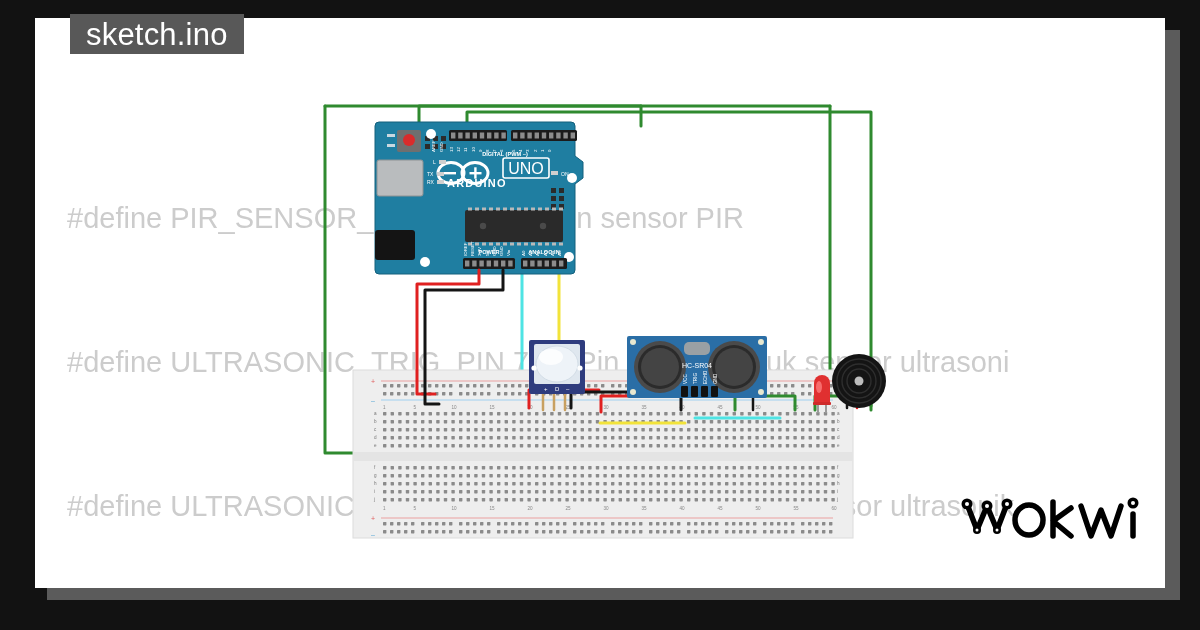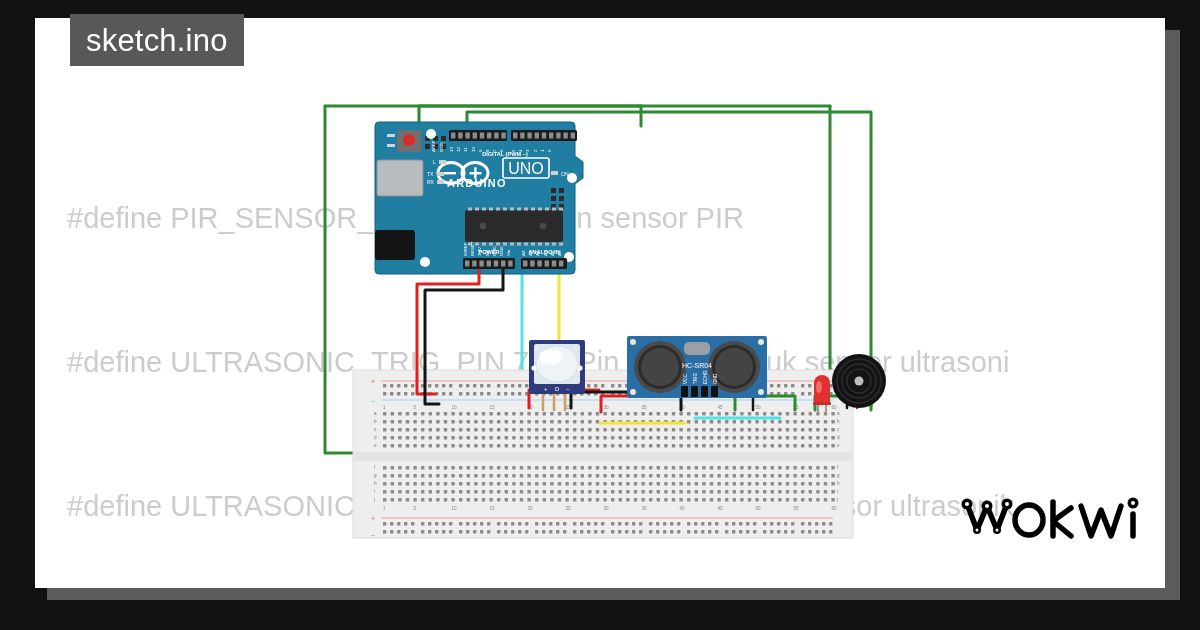--- a/index.html
+++ b/index.html
@@ -15,21 +15,21 @@
     position:absolute; left:47px; top:30px; width:1133px; height:570px;
     background:#5b5b5b;
   }
   #card{
     position:absolute; left:35px; top:18px; width:1130px; height:570px;
     background:#ffffff; overflow:hidden;
   }
 
   
   #file-tab{
-    position:absolute; left:70px; top:14px; height:52px;
+    position:absolute; left:70px; top:14px; height:40px;
     background:#585858; color:#ffffff;
     display:flex; align-items:center; padding:0 16px;
     z-index:40;
   }
   #file-tab span{ font-size:31px; font-weight:400; letter-spacing:.2px; line-height:1; }
 
   
   #code{
     position:absolute; left:0; top:0; width:1130px; height:570px;
     padding:80px 0 0 32px;

